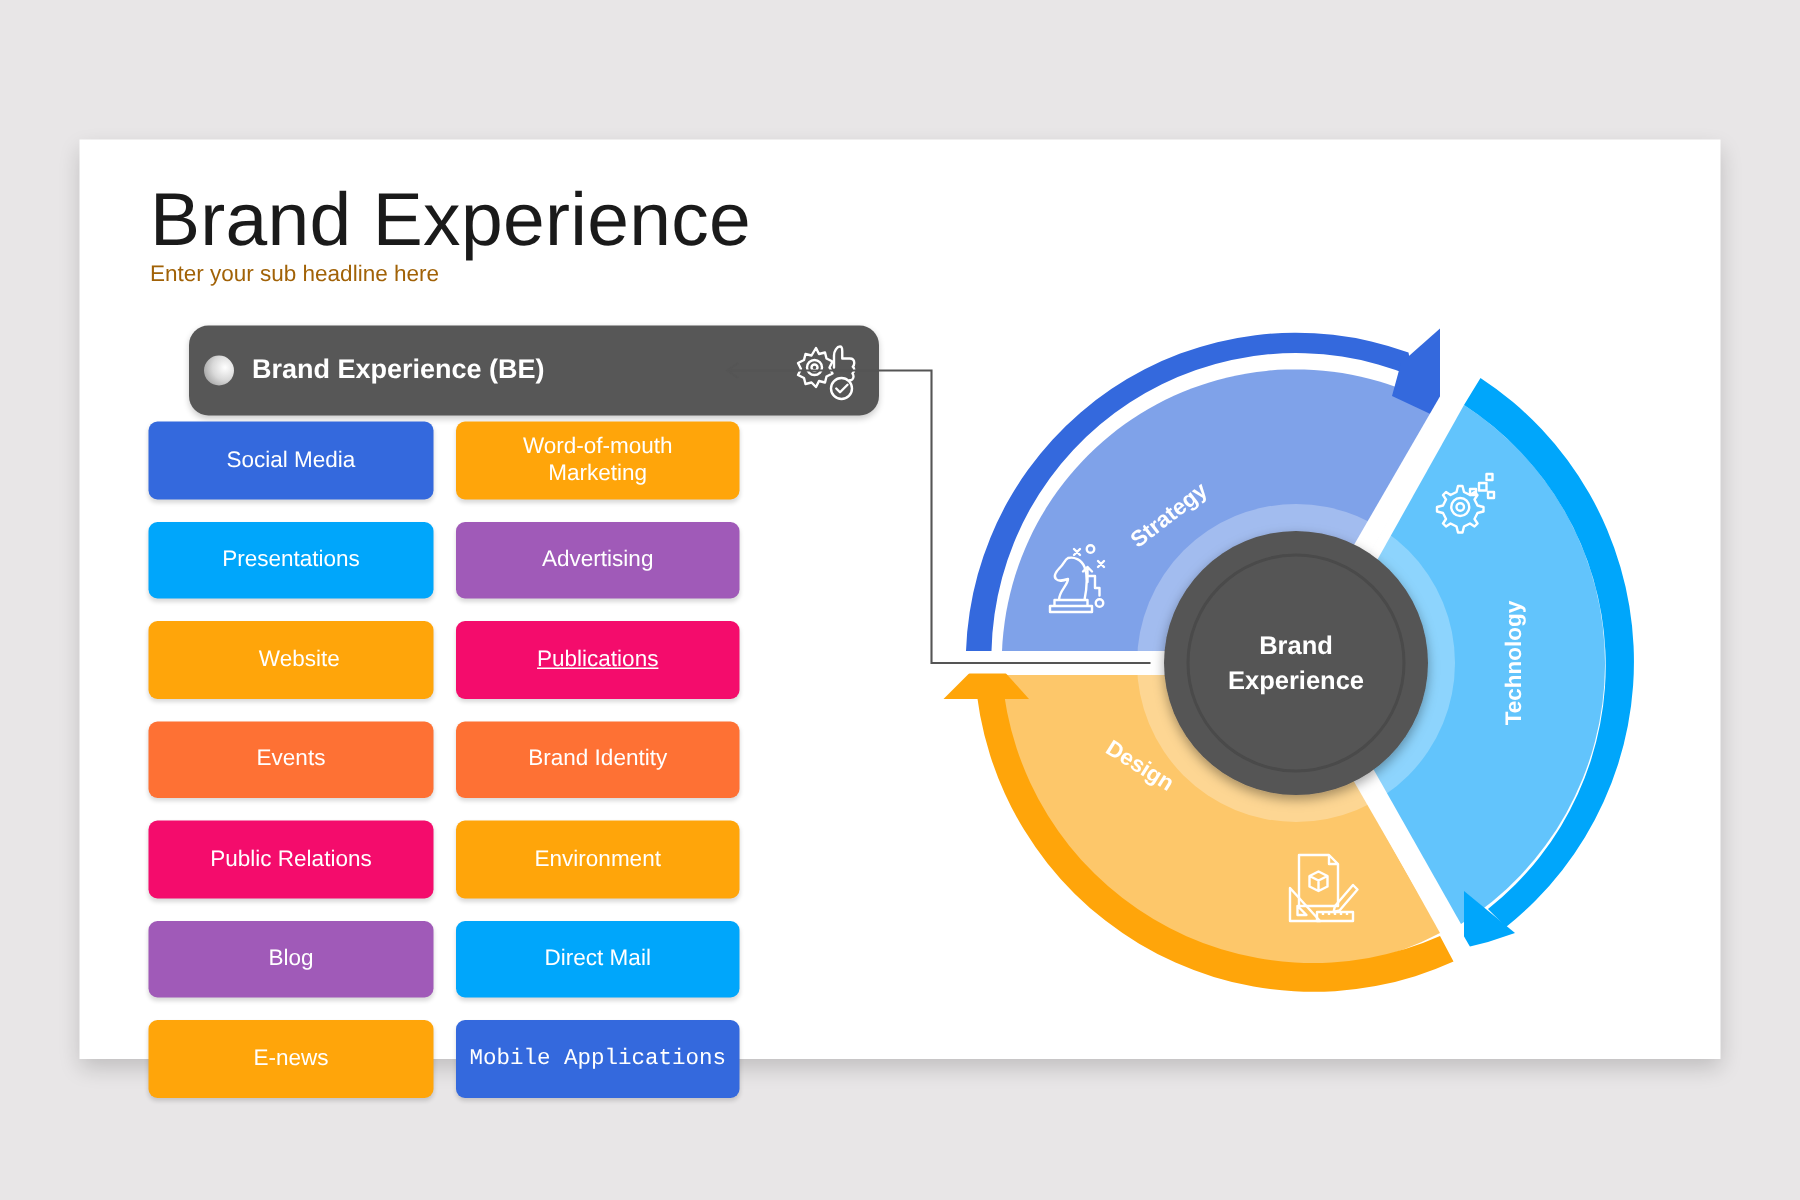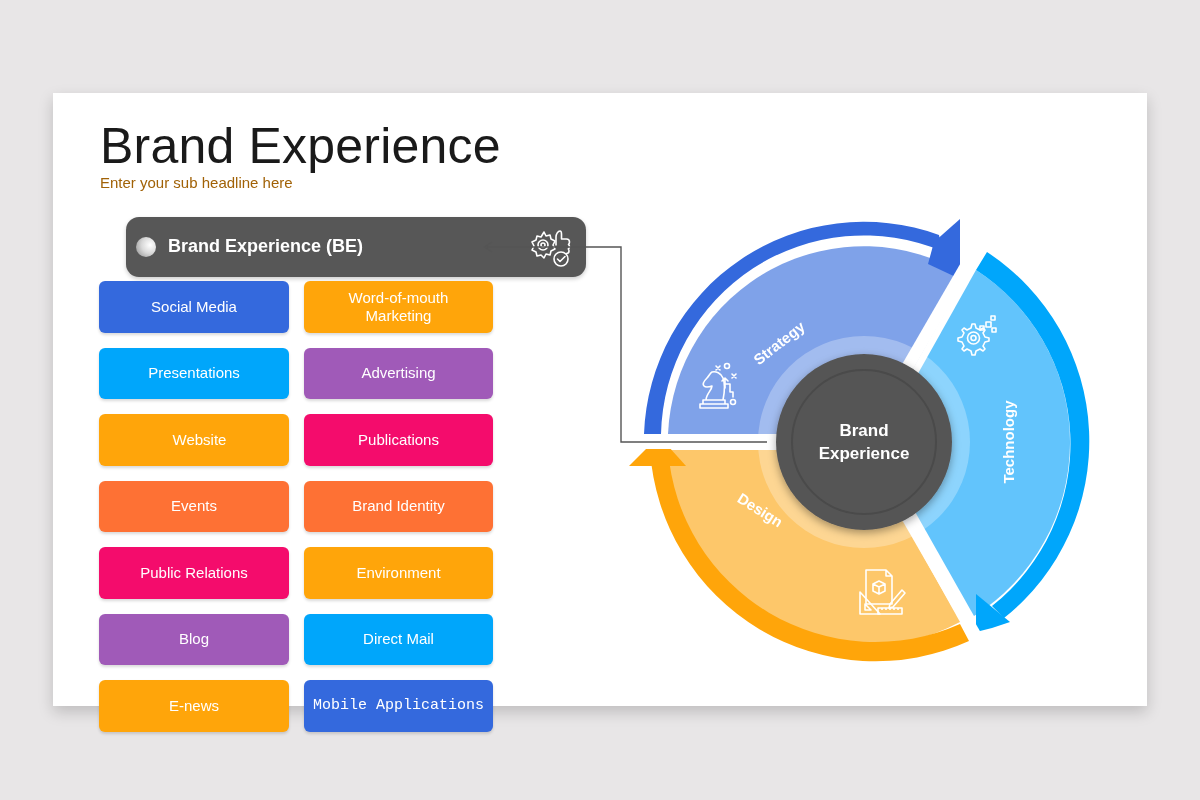--- a/index.html
+++ b/index.html
@@ -71,21 +71,21 @@
       <path d="M31.5 36 l2.5 2.5 l5 -5"></path>
     </svg>
   </div>
 
   <div class="grid">
     <div class="cell" style="background: rgb(52, 105, 221);">Social Media</div>
     <div class="cell" style="padding: 0px 26px; background: rgb(255, 165, 10);">Word-of-mouth Marketing</div>
     <div class="cell" style="background: rgb(0, 166, 251);">Presentations</div>
     <div class="cell" style="background: rgb(160, 90, 184);">Advertising</div>
     <div class="cell" style="background: rgb(255, 165, 10); padding-left: 11px;">Website</div>
-    <div class="cell" style="background: rgb(244, 12, 108);">Publications</div>
+    <div class="cell" style="background: rgb(244, 12, 108); text-decoration: underline;">Publications</div>
     <div class="cell" style="background: rgb(254, 113, 52);">Events</div>
     <div class="cell" style="background: rgb(254, 113, 52);">Brand Identity</div>
     <div class="cell" style="background: rgb(244, 12, 108);">Public Relations</div>
     <div class="cell" style="background: rgb(255, 165, 10);">Environment</div>
     <div class="cell" style="background: rgb(160, 90, 184);">Blog</div>
     <div class="cell" style="background: rgb(0, 166, 251);">Direct Mail</div>
     <div class="cell" style="background: rgb(255, 165, 10);">E-news</div>
     <div class="cell" style="background: rgb(52, 105, 221); font-family: Liberation Mono, monospace;">Mobile Applications</div>
   </div>
 

